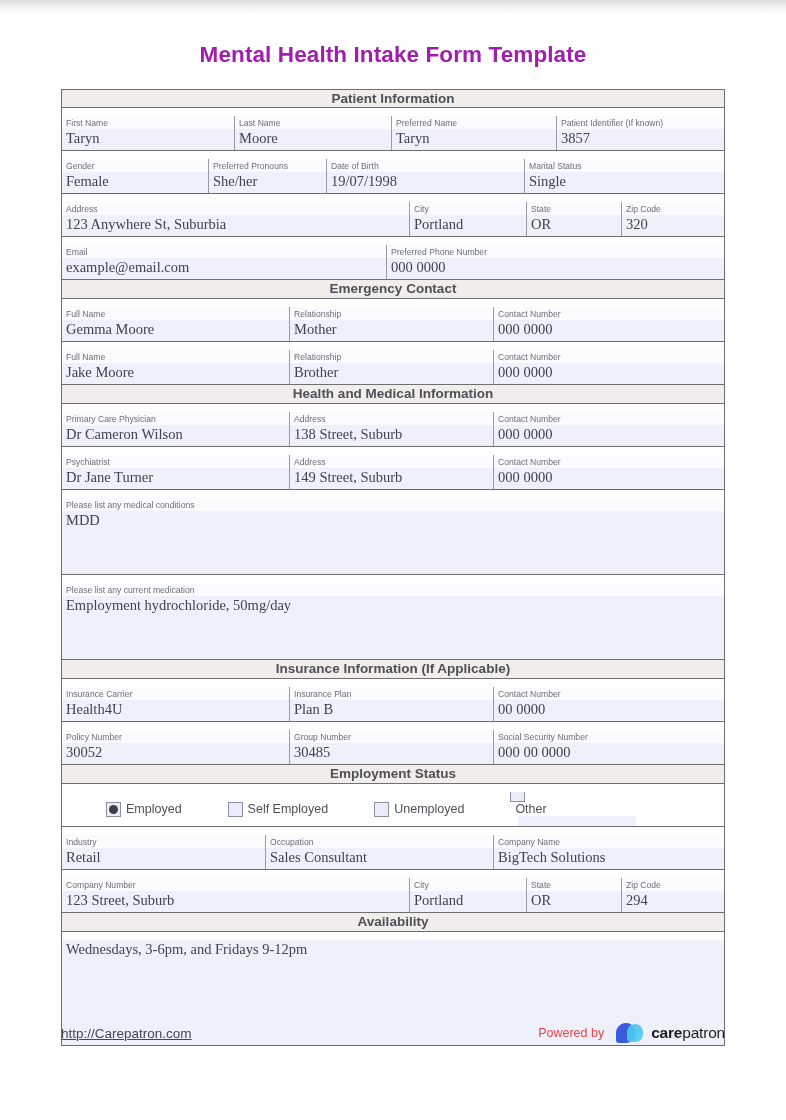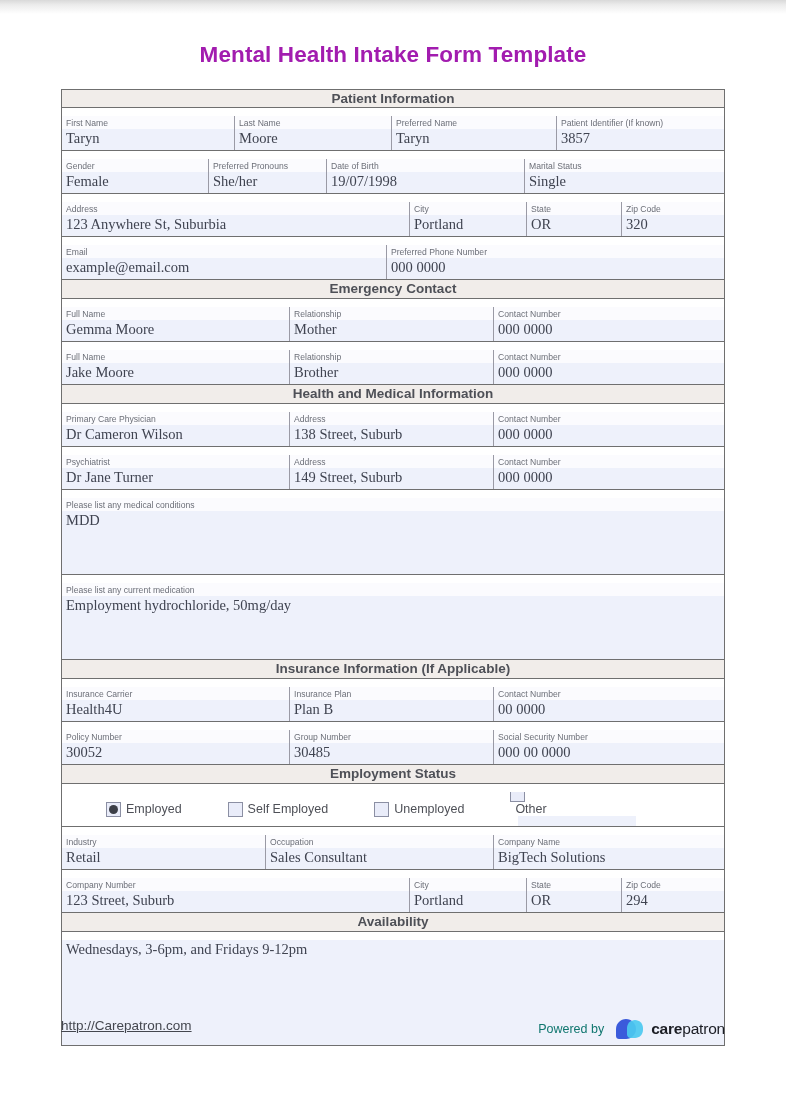--- a/index.html
+++ b/index.html
@@ -155,35 +155,35 @@
   }
 
   
   .footer {
     position: absolute;
     left: 61px;
     top: 1018px;
     width: 664px;
     height: 30px;
     display: flex;
-    align-items: flex-start;
+    align-items: center;
     justify-content: space-between;
   }
   .site-link {
     font-size: 13.5px;
     color: #44474f;
     text-decoration: underline;
   }
   .powered {
     display: flex;
     align-items: center;
   }
   .powered-by {
     font-size: 12.5px;
-    color: #0f766e;
+    color: #ef4444;
     margin-right: 11px;
   }
   .logo-mark {
     width: 30px;
     height: 22px;
     position: relative;
     margin-right: 6px;
   }
   .logo-word {
     font-size: 15.5px;

